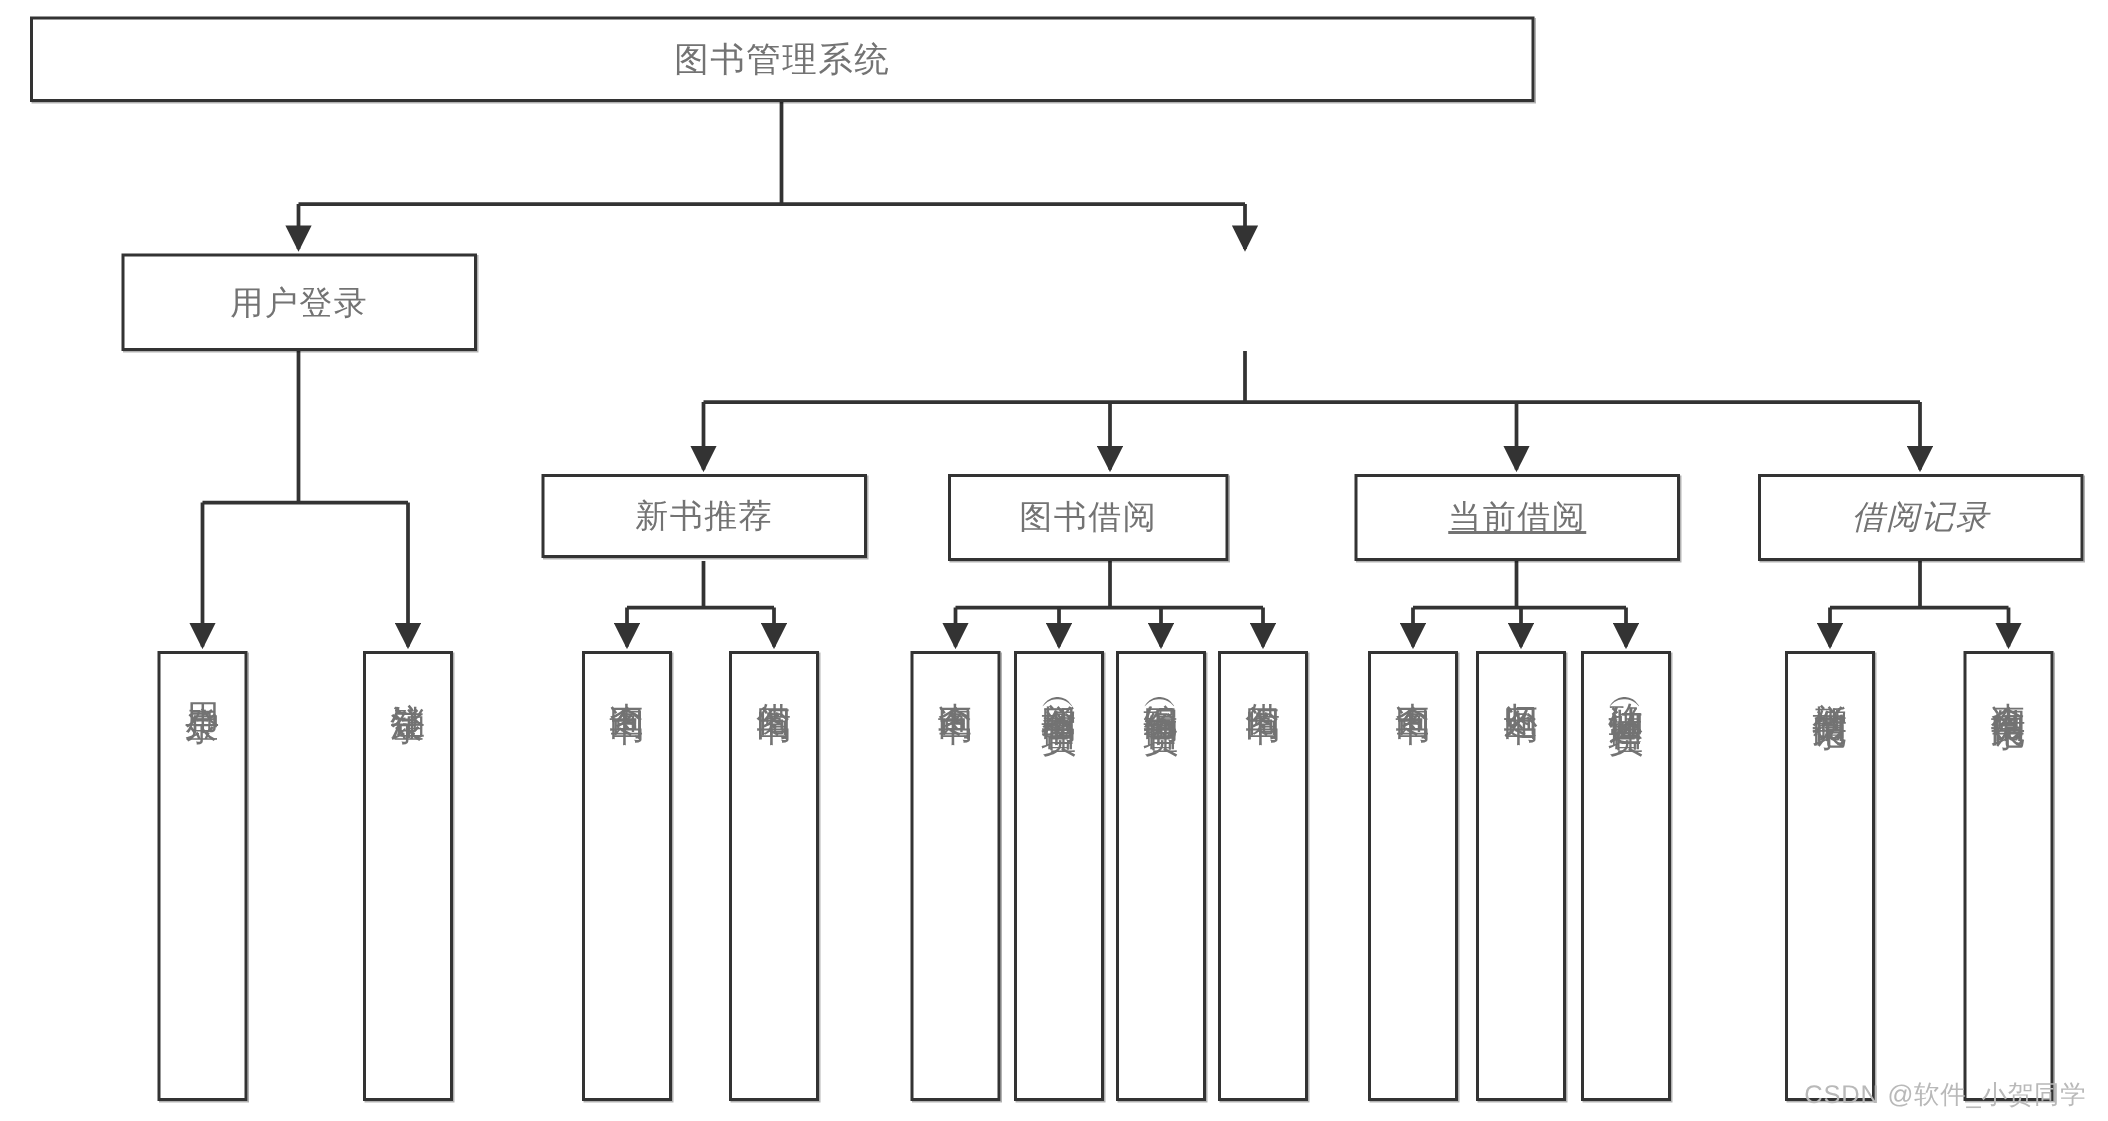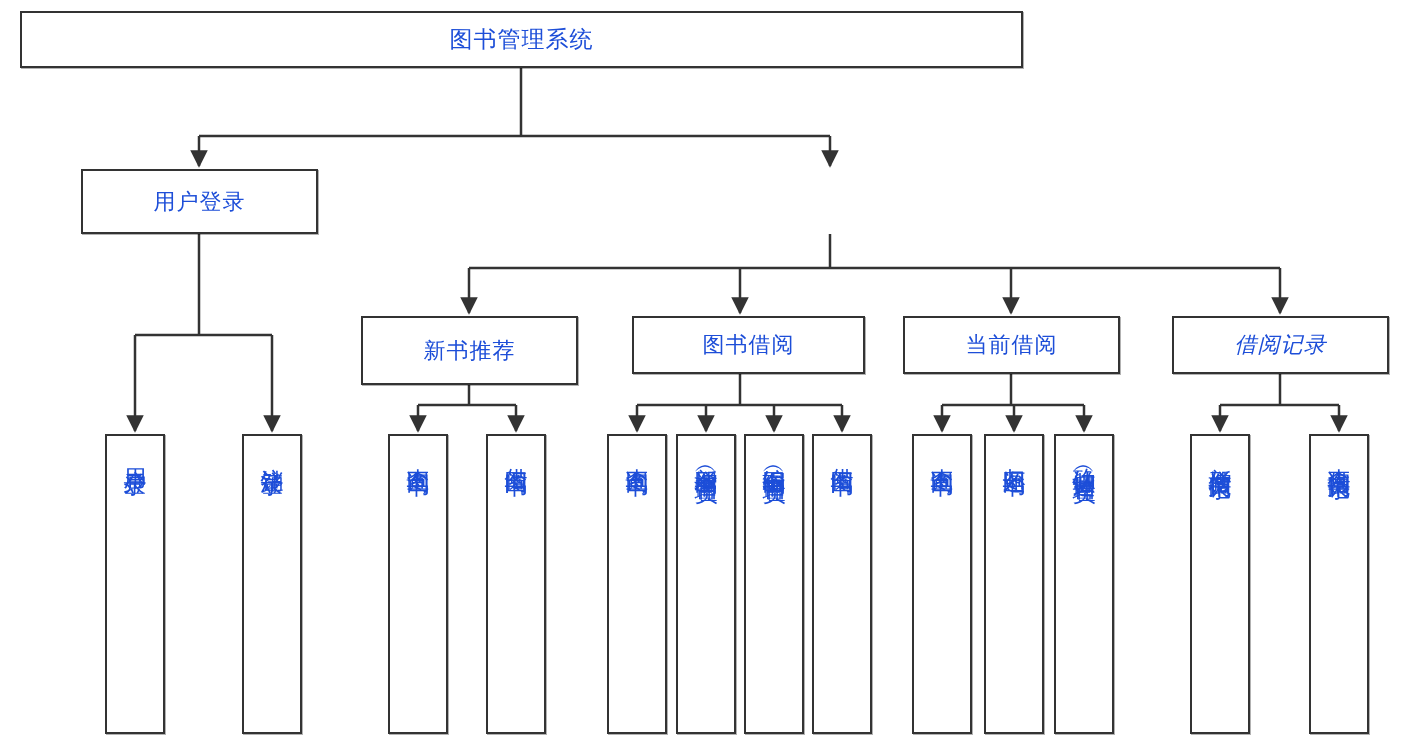--- a/index.html
+++ b/index.html
@@ -24,21 +24,21 @@
     top: 0;
     width: 1405px;
     height: 747px;
     pointer-events: none;
   }
   .node {
     position: absolute;
     box-sizing: border-box;
     border: 2px solid #333333;
     background: #ffffff;
-    color: #1d4ed8;
+    color: #737373;
     display: flex;
     align-items: center;
     justify-content: center;
     text-align: center;
     box-shadow: 1px 1px 0 rgba(0,0,0,0.30);
   }
   .node .lbl {
     display: block;
     line-height: 1.18;
     letter-spacing: 1px;
@@ -129,27 +129,27 @@
   </svg>
 
   <div class="node h root" style="left:20px; top:11px; width:1003px; height:57px;">
     <span class="lbl">图书管理系统</span>
   </div>
 
   <div class="node h" style="left:81px; top:169px; width:237px; height:65px;">
     <span class="lbl">用户登录</span>
   </div>
 
-  <div class="node h" style="left:361px; top:316px; width:217px; height:69px;">
+  <div class="node h" style="left:361px; top:316px; width:217px; height:56px;">
     <span class="lbl">新书推荐</span>
   </div>
-  <div class="node h" style="left:632px; top:316px; width:233px; height:58px;">
+  <div class="node h" style="left:632px; top:316px; width:187px; height:58px;">
     <span class="lbl">图书借阅</span>
   </div>
-  <div class="node h" style="left:903px; top:316px; width:217px; height:58px;">
+  <div class="node h" style="left:903px; top:316px; width:217px; height:58px;text-decoration:underline;">
     <span class="lbl">当前借阅</span>
   </div>
   <div class="node h" style="left:1172px; top:316px; width:217px; height:58px;font-style:italic;">
     <span class="lbl">借阅记录</span>
   </div>
 
   <div class="node v" style="left:105px; top:434px; width:60px; height:300px;">
     <span class="lbl">用户登录</span>
   </div>
   <div class="node v" style="left:242px; top:434px; width:60px; height:300px;">
@@ -182,14 +182,15 @@
   <div class="node v" style="left:1054px; top:434px; width:60px; height:300px;">
     <span class="lbl">确认归还（管理员）</span>
   </div>
   <div class="node v" style="left:1190px; top:434px; width:60px; height:300px;">
     <span class="lbl">新增借阅记录</span>
   </div>
   <div class="node v" style="left:1309px; top:434px; width:60px; height:300px;">
     <span class="lbl">查询借阅记录</span>
   </div>
 
+  <div class="watermark">CSDN @软件_小贺同学</div>
 
 </div>
 
 </body></html>

